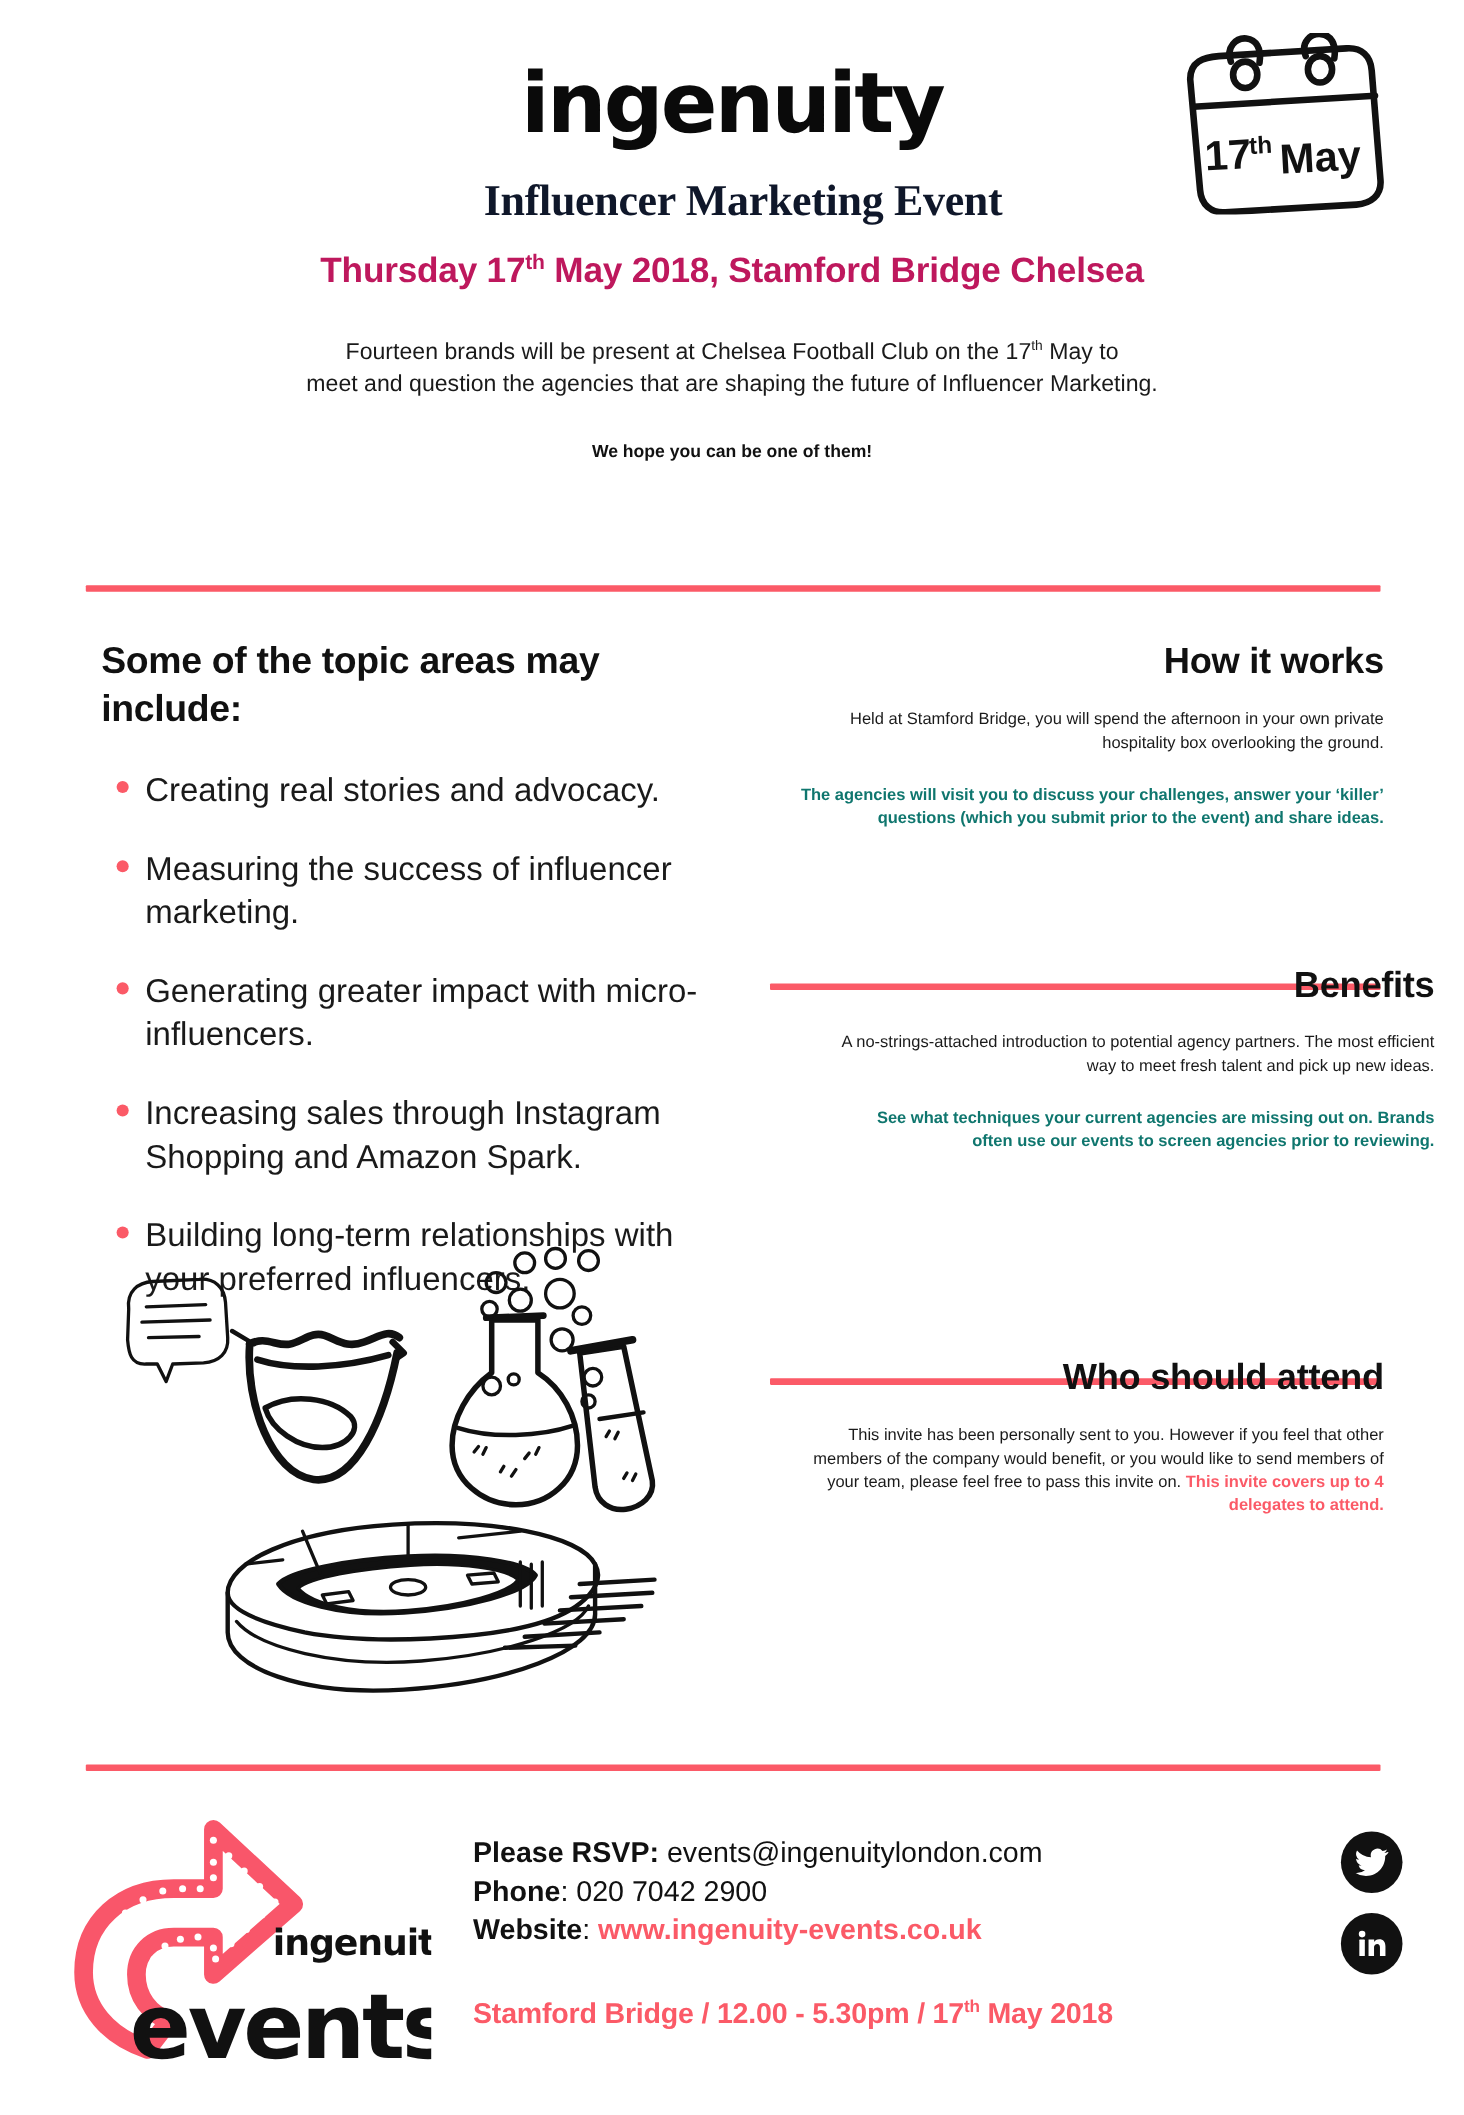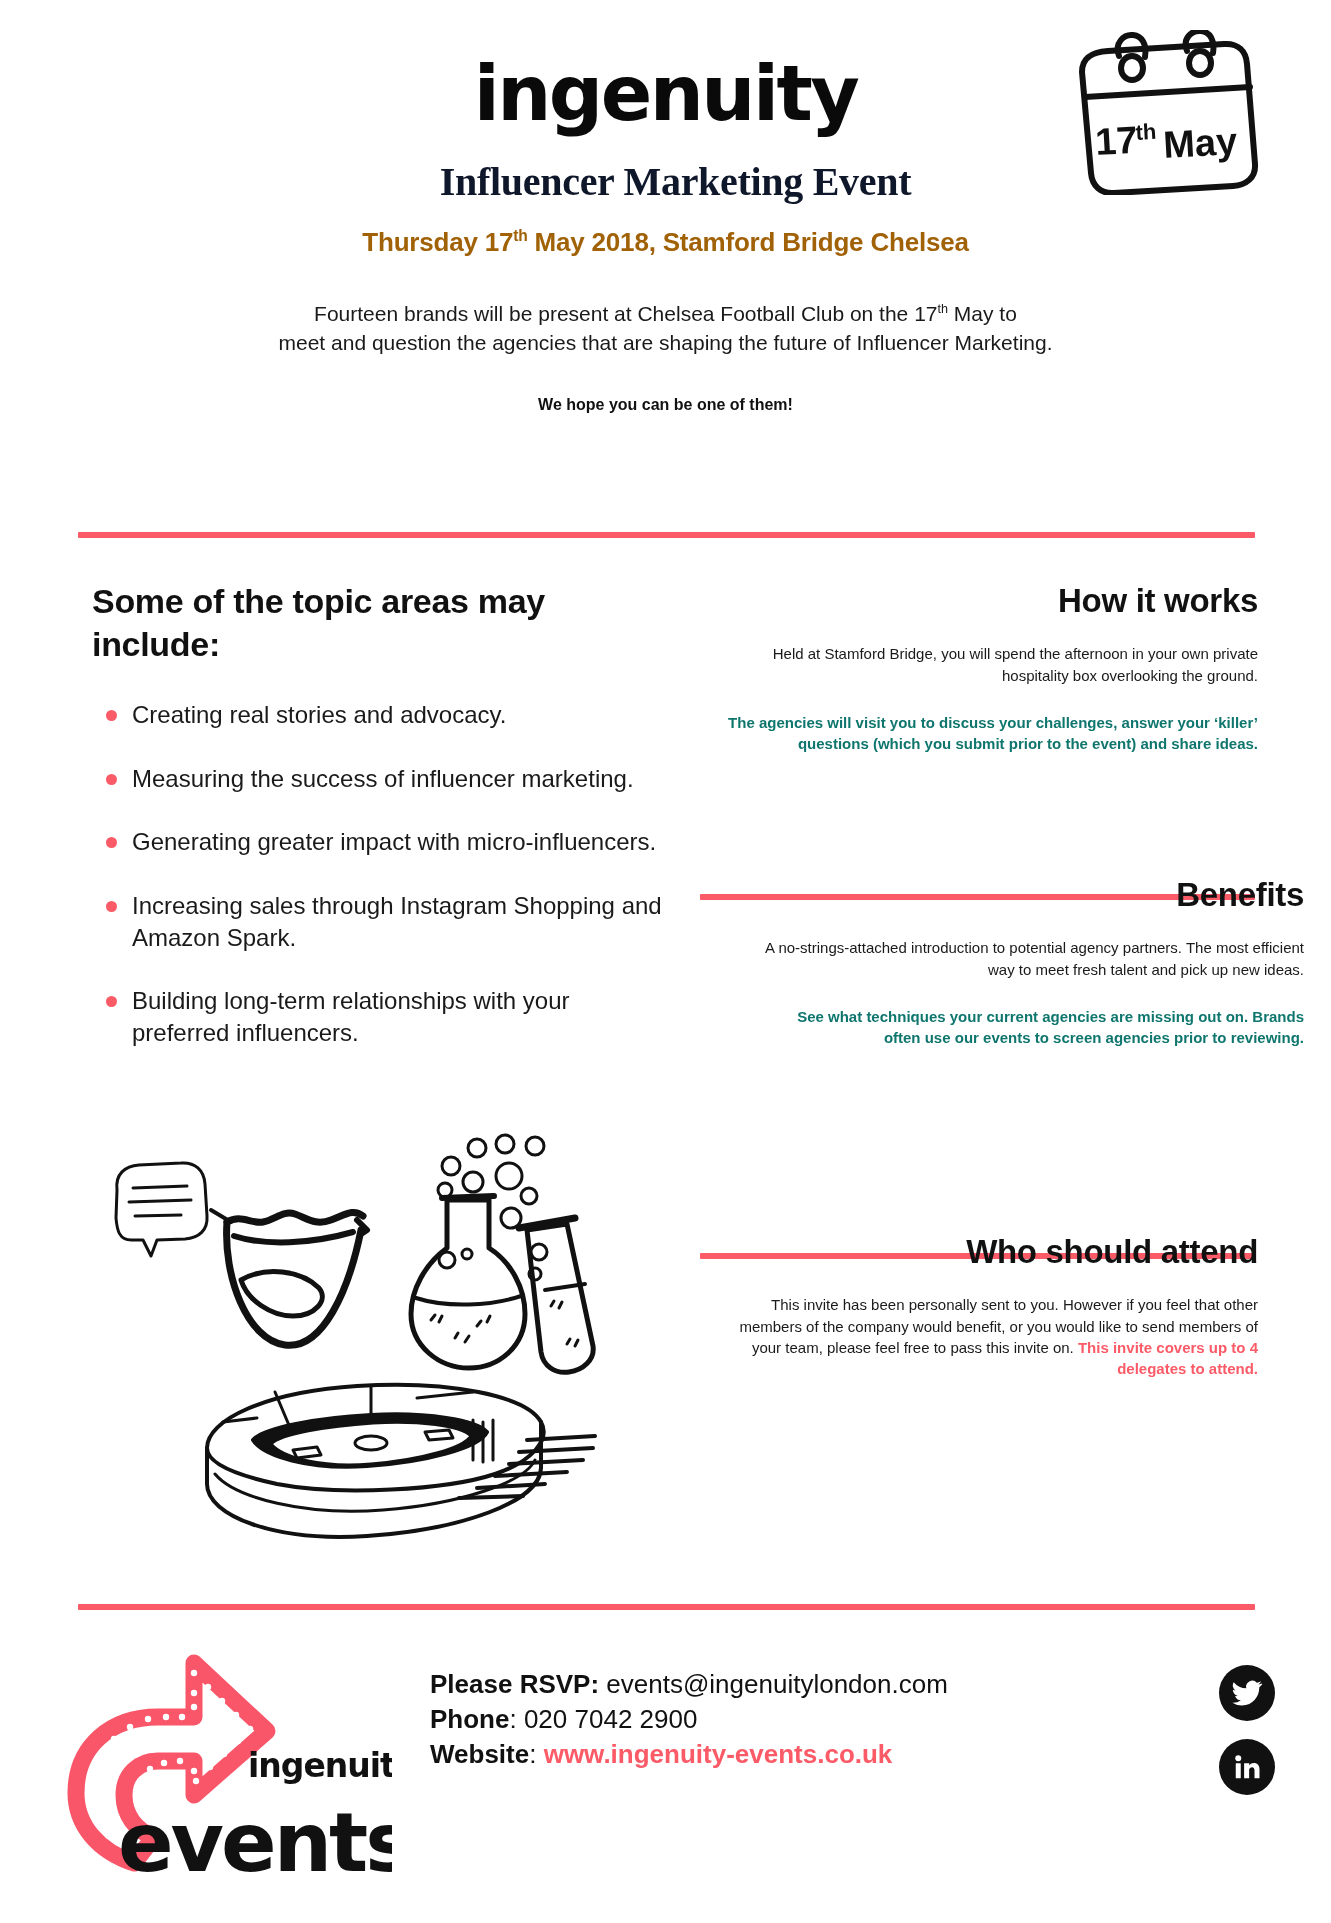--- a/index.html
+++ b/index.html
@@ -42,22 +42,22 @@
     font-family: Liberation Serif, serif;
     font-weight: 700;
     font-size: 40px;
     color: #0f172a;
     letter-spacing: -0.3px;
     margin-left: 20px;
   }
   .event-subtitle {
     margin-top: 22px;
     font-weight: 700;
-    font-size: 26px;
-    color: #a16207;
+    font-size: 32px;
+    color: #be185d;
     letter-spacing: -0.2px;
   }
   .intro {
     margin-top: 42px;
     font-size: 21px;
     line-height: 1.38;
     color: #1a1a1a;
   }
   .intro-emph {
     margin-top: 38px;
@@ -113,21 +113,21 @@
 
   ul.topic-list {
     list-style: none;
     margin: 34px 0 0 0;
     padding: 0;
   }
   ul.topic-list li {
     position: relative;
     padding-left: 40px;
     margin-bottom: 32px;
-    font-size: 24px;
+    font-size: 30px;
     line-height: 1.32;
     color: #1a1a1a;
   }
   ul.topic-list li::before {
     content: "";
     position: absolute;
     left: 14px;
     top: 11px;
     width: 11px;
     height: 11px;
@@ -404,20 +404,23 @@
       <div class="contact-line">
         <span class="lbl">Please RSVP:</span>
         <span>events@ingenuitylondon.com</span>
       </div>
       <div class="contact-line">
         <span class="lbl">Phone</span><span>: 020 7042 2900</span>
       </div>
       <div class="contact-line">
         <span class="lbl">Website</span><span>: </span><span class="url">www.ingenuity-events.co.uk</span>
       </div>
+      <div class="footer-when">
+        <span>Stamford Bridge / 12.00 - 5.30pm / 17</span><sup class="ord">th</sup><span> May 2018</span>
+      </div>
     </div>
 
     <div class="social">
       <div class="social-icon">
         <svg width="32" height="32" viewBox="0 0 24 24" fill="#fff">
           <path d="M23 4.9c-.8.4-1.7.6-2.6.8 1-.6 1.7-1.5 2-2.5-.9.5-1.9.9-3 1.1a4.6 4.6 0 0 0-7.9 4.2A13.1 13.1 0 0 1 2 3.9a4.6 4.6 0 0 0 1.4 6.2c-.7 0-1.4-.2-2-.6v.1c0 2.2 1.6 4.1 3.7 4.5-.7.2-1.4.2-2 .1a4.6 4.6 0 0 0 4.3 3.2A9.3 9.3 0 0 1 1 19.3a13 13 0 0 0 7.1 2.1c8.5 0 13.1-7 13.1-13.1v-.6c.9-.7 1.7-1.5 2.3-2.4z"></path>
         </svg>
       </div>
       <div class="social-icon">
         <svg width="30" height="30" viewBox="0 0 24 24" fill="#fff">

